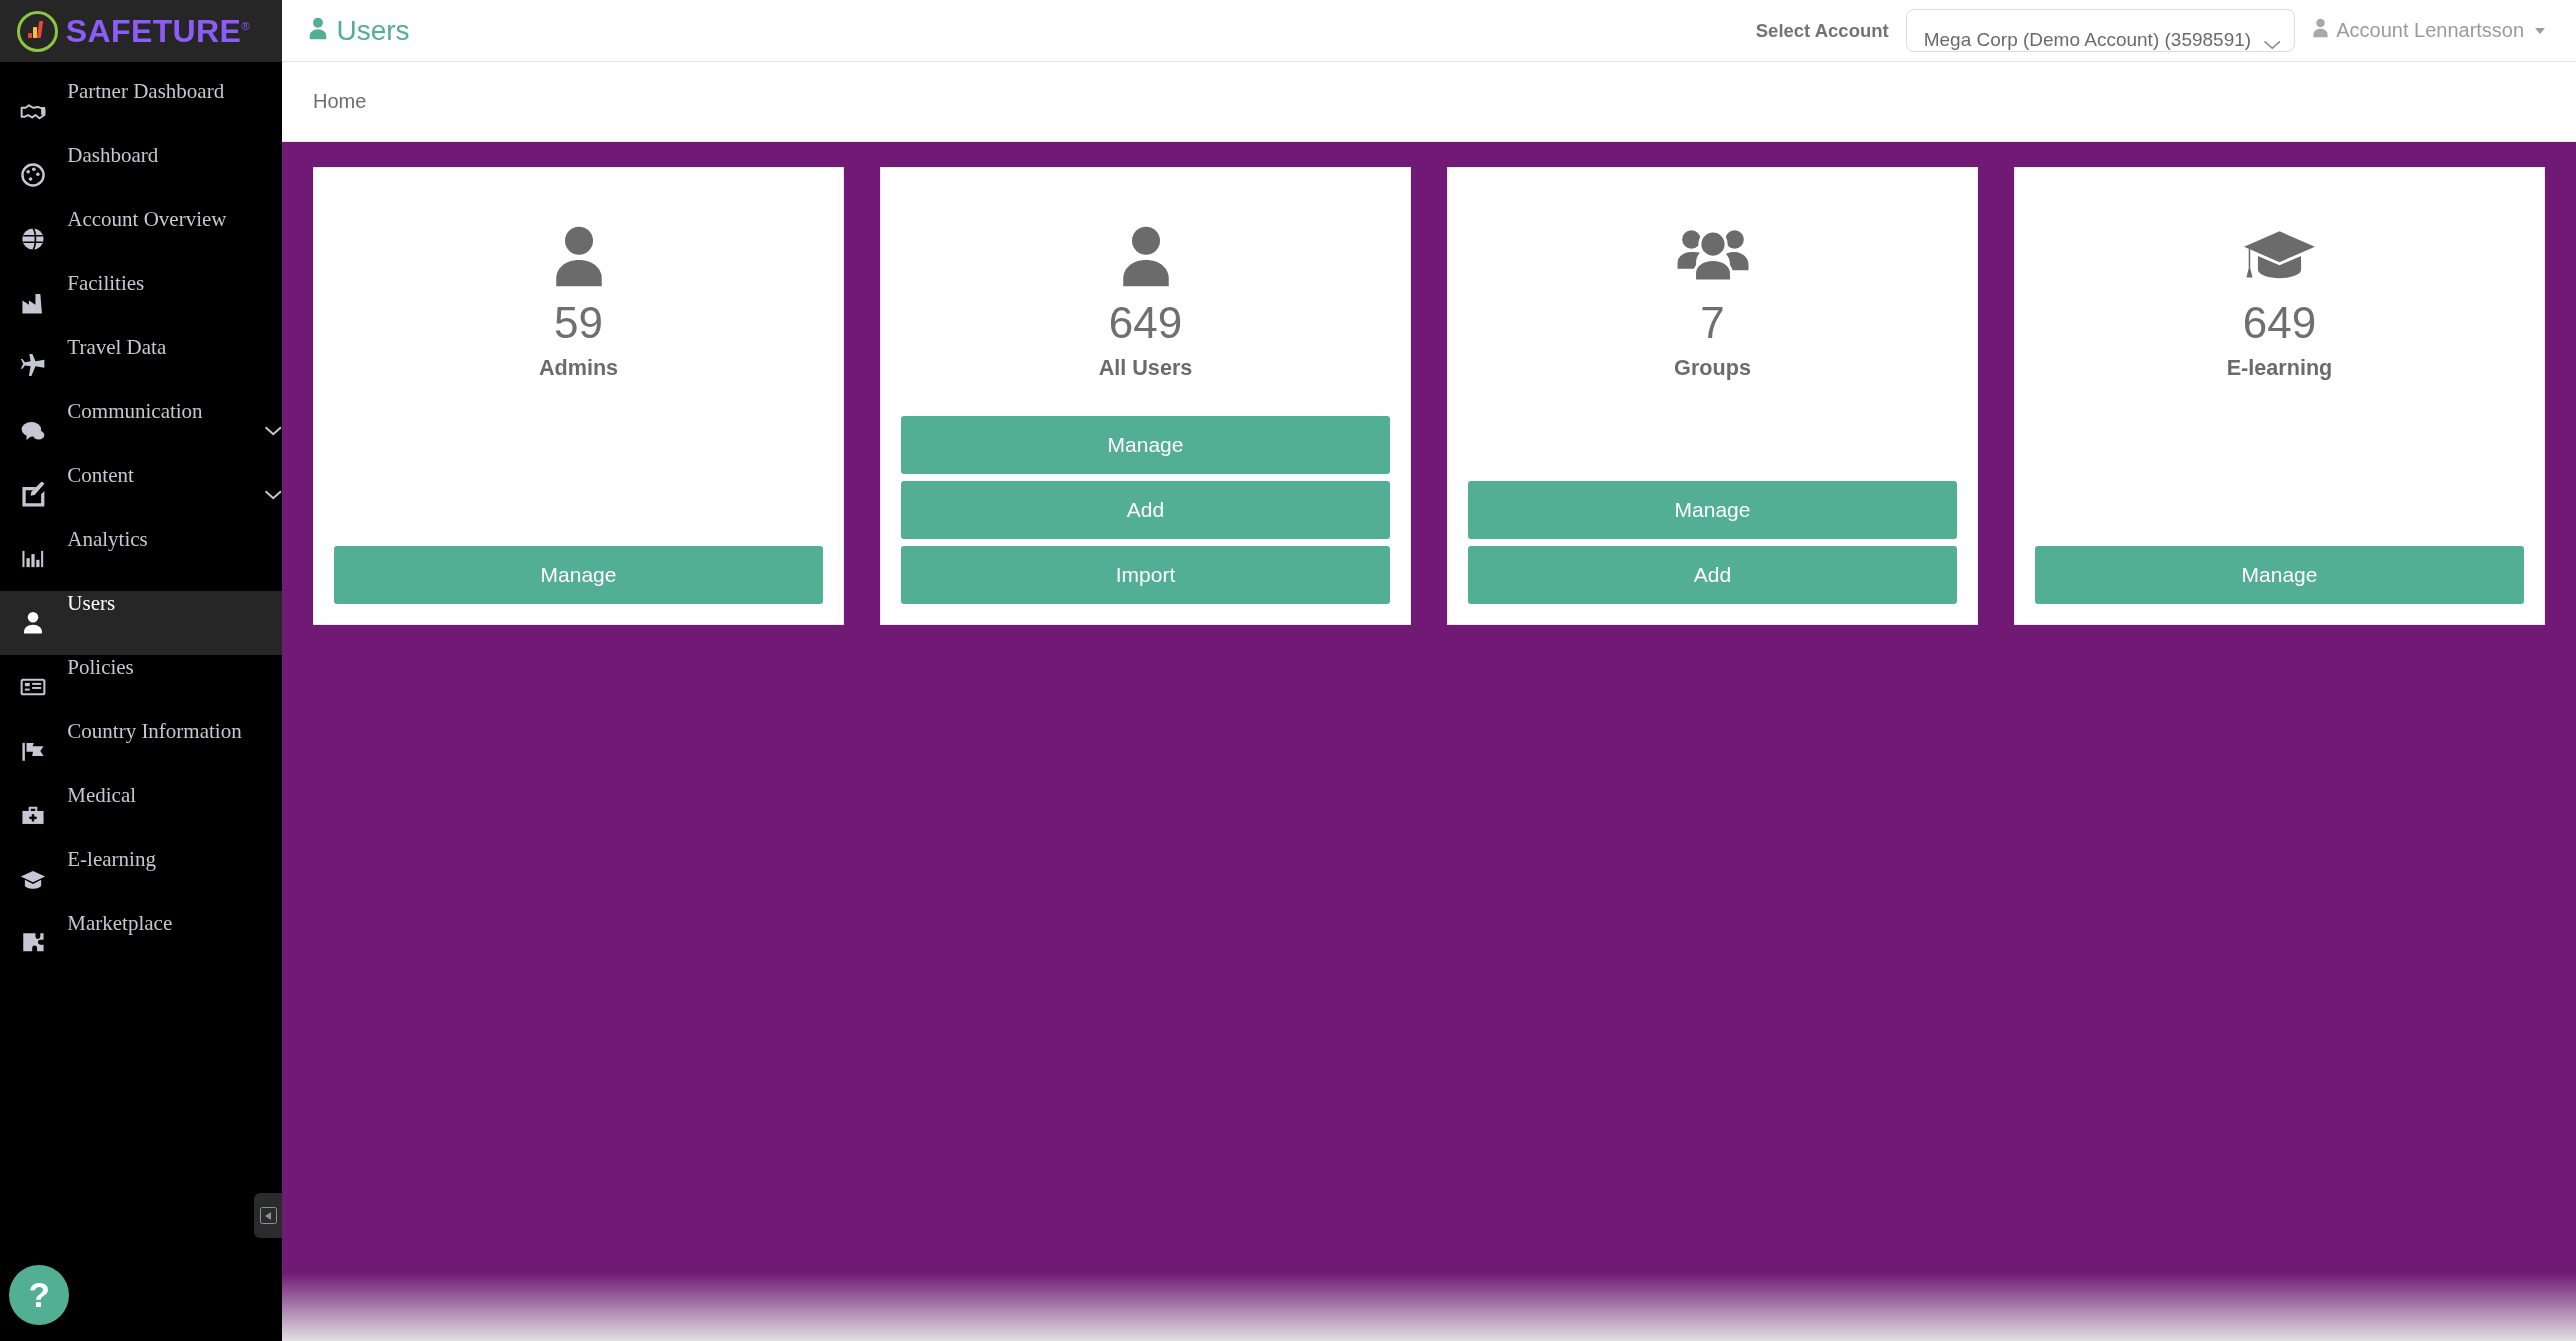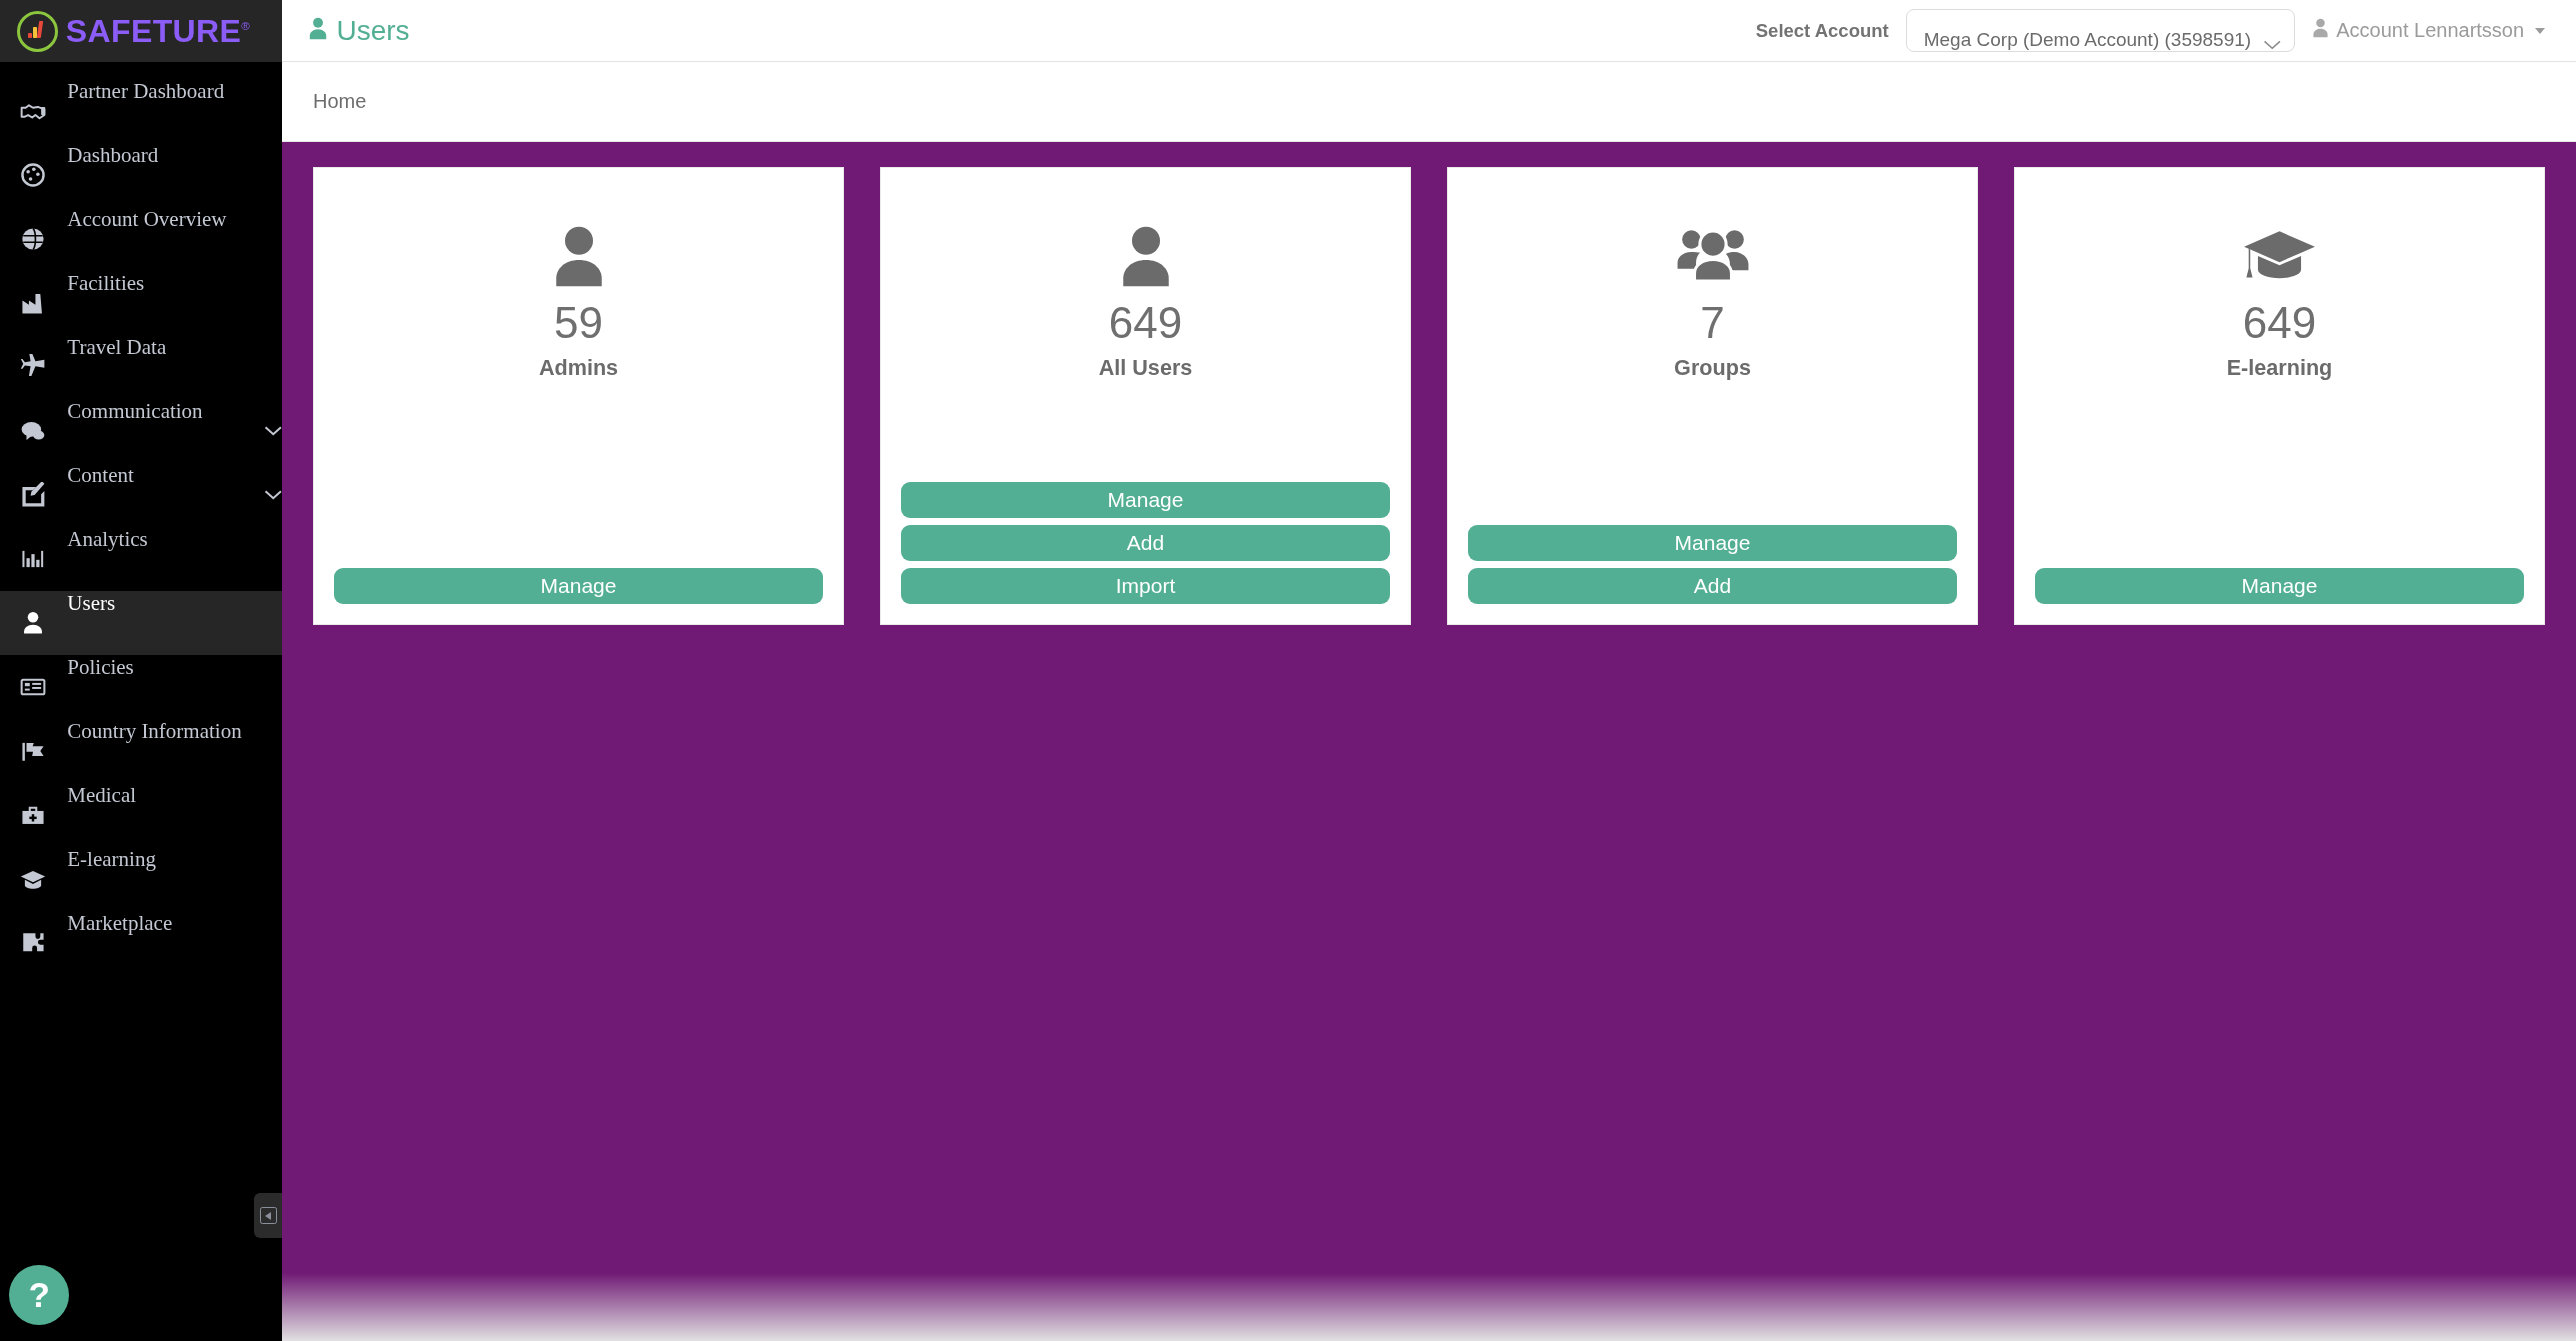--- a/index.html
+++ b/index.html
@@ -118,22 +118,22 @@
     height: 458px; padding: 20px 20px 20px 20px;
     display: flex; flex-direction: column; align-items: center;
   }
   .card-ico { margin-top: 31px; height: 74px; display: flex; align-items: center; }
   .card-count {
     font-size: 44px; color: #6f6f6f; font-weight: 300; line-height: 1.1; margin-top: 6.2px;
   }
   .card-label { font-size: 21.6px; color: #6b6b6b; font-weight: 700; margin-top: 7.7px; }
   .card-btns { margin-top: auto; width: 100%; display: flex; flex-direction: column; gap: 7px; }
   .btn {
-    background: #52af93; color: #ffffff; border: none; border-radius: 9px;
-    height: 36px; width: 100%; font-size: 21px;
+    background: #52af93; color: #ffffff; border: none; border-radius: 3px;
+    height: 58px; width: 100%; font-size: 21px;
     font-family: "Liberation Sans", sans-serif; cursor: pointer;
     display: flex; align-items: center; justify-content: center;
   }
   .footer-fade {
     position: absolute; left: 0; right: 0; bottom: 0; height: 69px;
     background: linear-gradient(to bottom, rgba(242,242,242,0) 0%, #e3e3e3 100%);
     pointer-events: none;
   }
 </style>
 </head>

